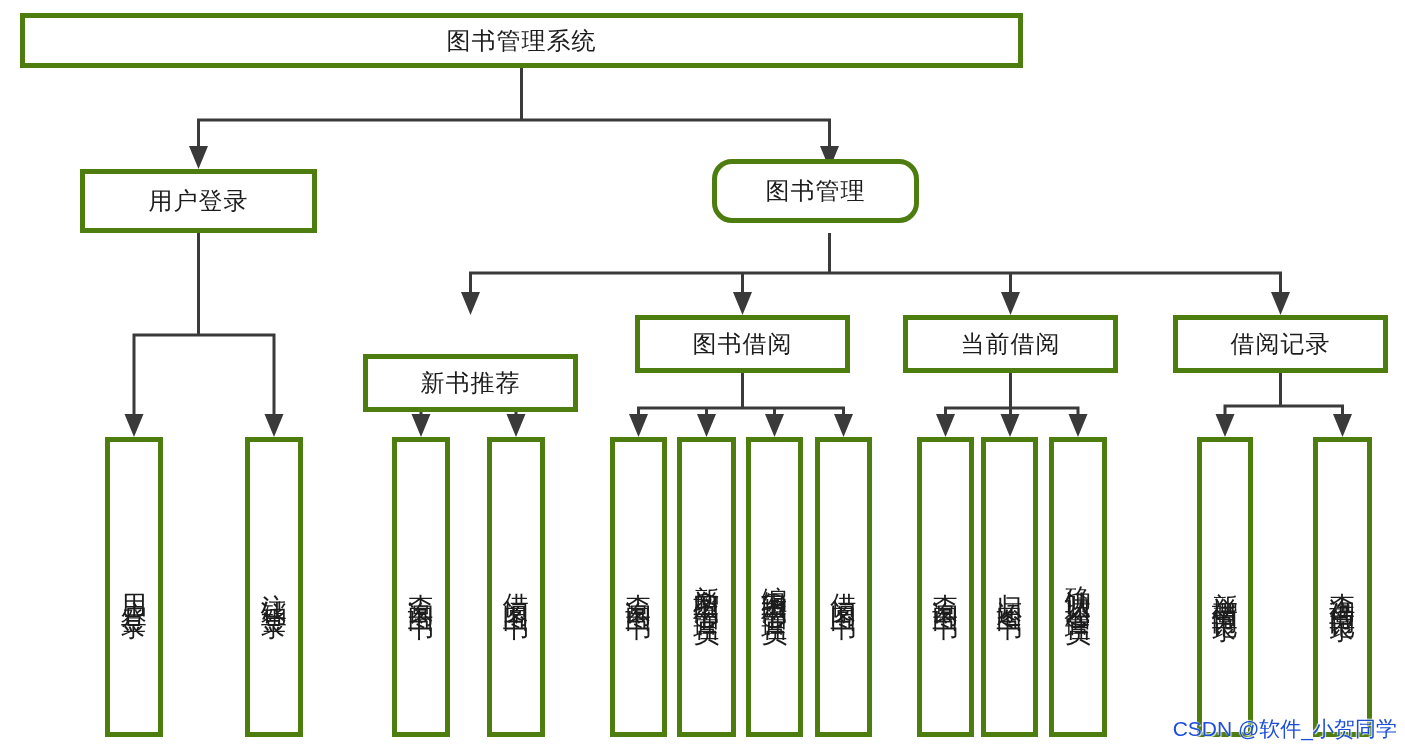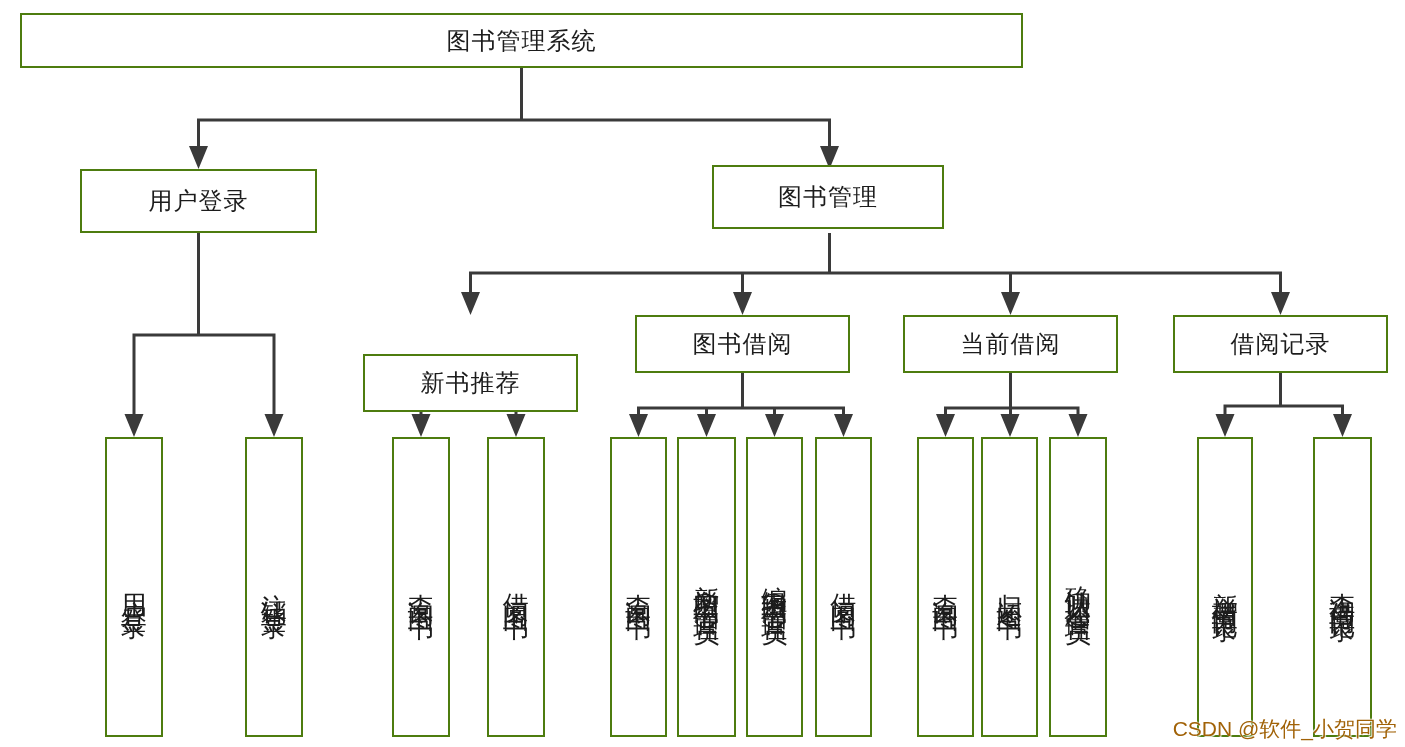--- a/index.html
+++ b/index.html
@@ -19,21 +19,21 @@
     position: absolute;
     left: 0;
     top: 0;
     width: 1405px;
     height: 747px;
     z-index: 1;
   }
   .box {
     position: absolute;
     box-sizing: border-box;
-    border: 2px solid #4d7c0f;
+    border: 5px solid #4d7c0f;
     background: #ffffff;
     display: flex;
     align-items: center;
     justify-content: center;
     color: #1c1c1c;
     z-index: 2;
   }
   .hbox {
     font-size: 24px;
     letter-spacing: 1px;
@@ -45,21 +45,21 @@
     letter-spacing: 5px;
     line-height: 1.1;
     white-space: nowrap;
   }
   .vbox.short span {
     letter-spacing: 7px;
   }
   
   #root-box   { left: 20px;  top: 13px;  width: 1003px; height: 55px; }
   #l2-0       { left: 80px;  top: 169px; width: 237px;  height: 64px; }
-  #l2-1       { left: 712px; top: 165px; width: 232px;  height: 64px; }
+  #l2-1       { left: 712px; top: 159px; width: 207px;  height: 64px; border-radius: 20px; }
   #l3-0       { left: 363px; top: 315px; width: 215px;  height: 58px; margin-top: 39px; }
   #l3-1       { left: 635px; top: 315px; width: 215px;  height: 58px; }
   #l3-2       { left: 903px; top: 315px; width: 215px;  height: 58px; text-align: right; }
   #l3-3       { left: 1173px; top: 315px; width: 215px; height: 58px; }
   .leaf       { top: 437px; height: 300px; }
   #leaf-0  { left: 105px;  width: 58px; }
   #leaf-1  { left: 245px;  width: 58px; }
   #leaf-2  { left: 392px;  width: 58px; }
   #leaf-3  { left: 487px;  width: 58px; }
   #leaf-4  { left: 610px;  width: 57px; }
@@ -69,21 +69,21 @@
   #leaf-8  { left: 917px;  width: 57px; }
   #leaf-9  { left: 981px;  width: 57px; }
   #leaf-10 { left: 1049px; width: 58px; }
   #leaf-11 { left: 1197px; width: 56px; }
   #leaf-12 { left: 1313px; width: 59px; }
   #watermark {
     position: absolute;
     right: 8px;
     bottom: 4px;
     font-size: 21px;
-    color: #a16207;
+    color: #1d4ed8;
     text-shadow: 1px 1px 1px rgba(255,255,255,0.9), -1px -1px 1px rgba(255,255,255,0.9);
     z-index: 3;
     white-space: nowrap;
   }
 </style>
 </head>
 <body>
 
 <div id="stage">
 

